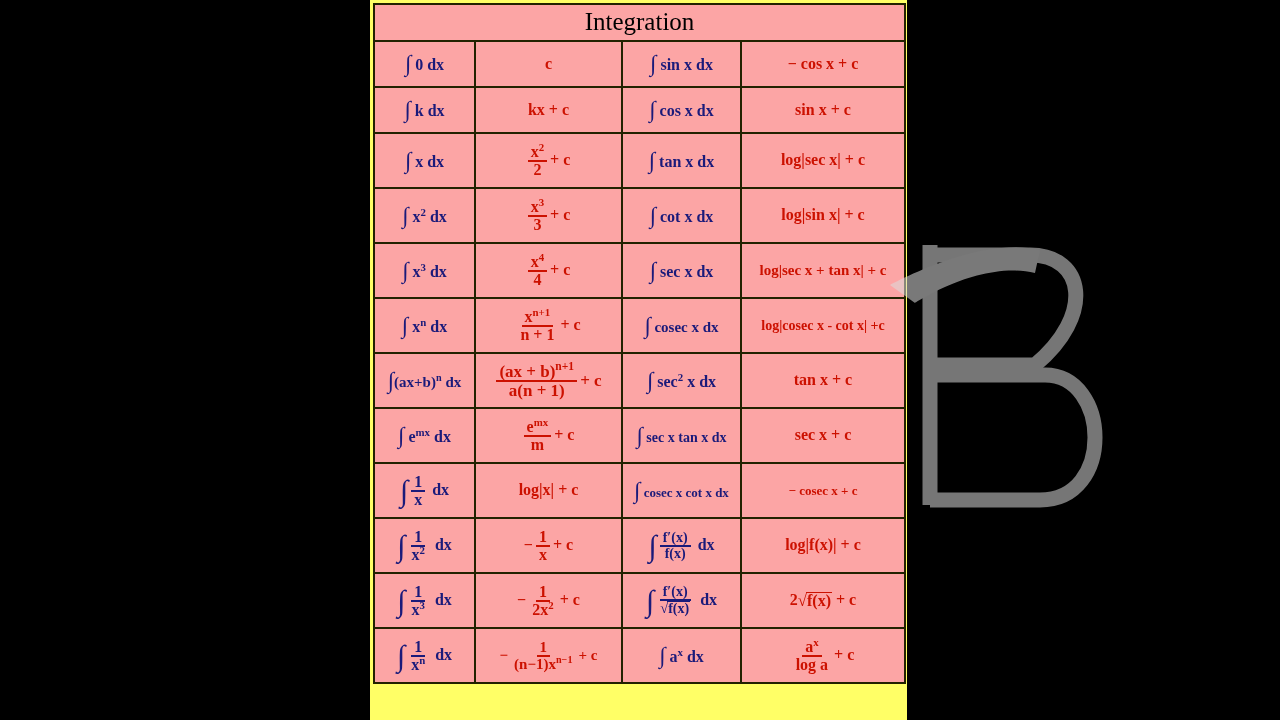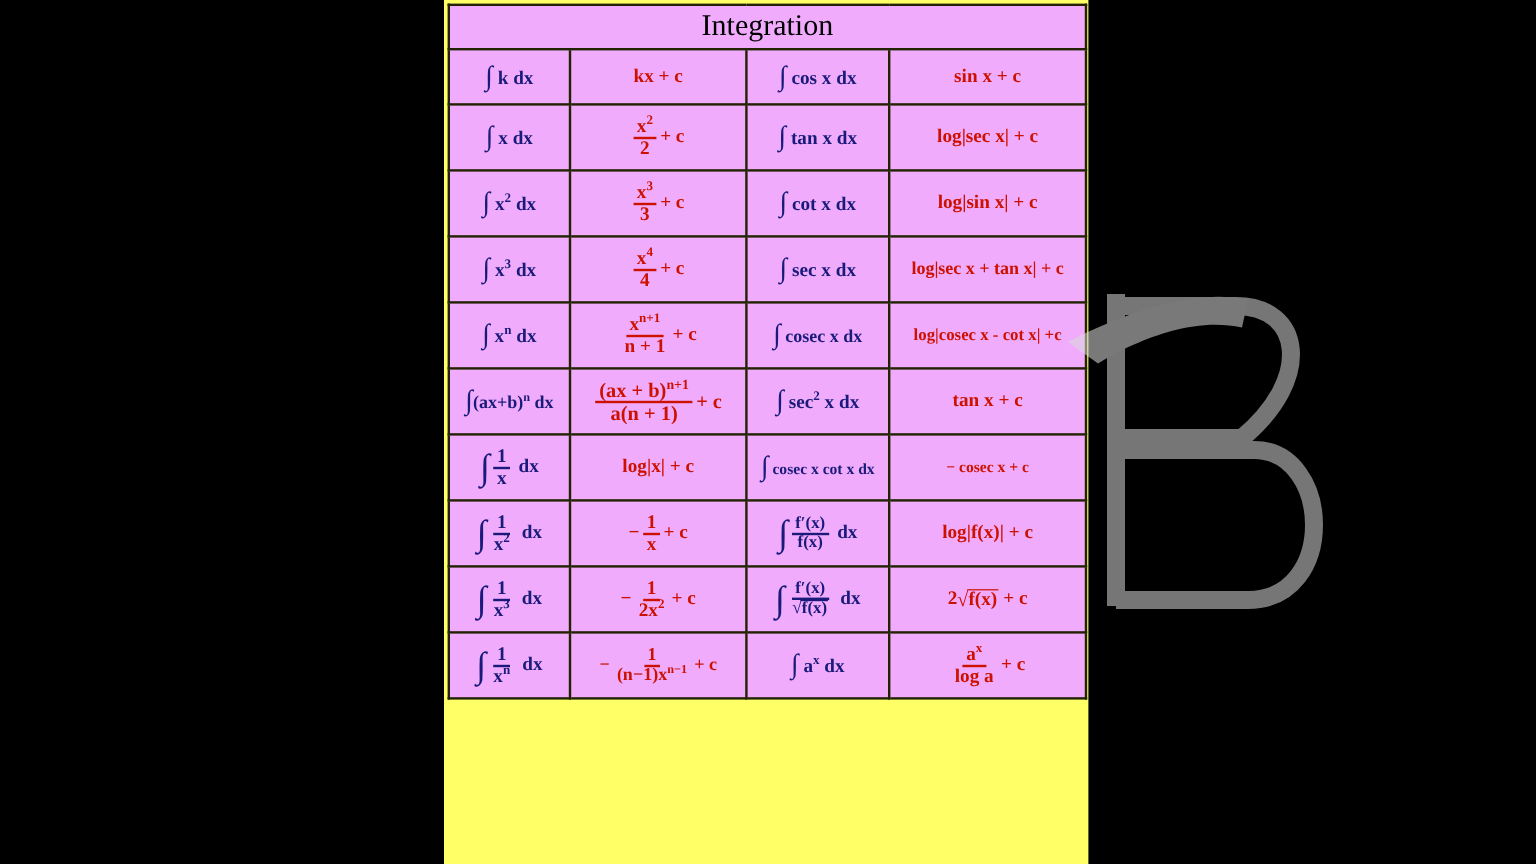--- a/index.html
+++ b/index.html
@@ -38,21 +38,21 @@
   table.int-table {
     position: relative;
     z-index: 2;
     border-collapse: collapse;
     width: 531px;
     table-layout: fixed;
     background: #ffff99;
   }
   table.int-table td, table.int-table th {
     border: 2px solid #222200;
-    background: #f0abfc;
+    background: #fca5a5;
     text-align: center;
     vertical-align: middle;
     padding: 1px 2px;
     line-height: 1.05;
   }
   col.c1 { width: 101px; }
   col.c2 { width: 147px; }
   col.c3 { width: 119px; }
   col.c4 { width: 164px; }
 
@@ -146,20 +146,34 @@
           <col class="c3">
           <col class="c4">
       </colgroup>
       <thead>
         <tr>
           <th class="title-cell" colspan="4">Integration</th>
         </tr>
       </thead>
       <tbody>
 
+        <tr>
+          <td class="norm">
+            <span class="lhs"><span class="intsign">∫</span> <b>0 dx</b></span>
+          </td>
+          <td class="norm">
+            <span class="rhs">c</span>
+          </td>
+          <td class="norm">
+            <span class="lhs"><span class="intsign">∫</span> sin x dx</span>
+          </td>
+          <td class="norm">
+            <span class="rhs">− cos x + c</span>
+          </td>
+        </tr>
 
         <tr>
           <td class="norm">
             <span class="lhs"><span class="intsign">∫</span> k dx</span>
           </td>
           <td class="norm">
             <span class="rhs">kx + c</span>
           </td>
           <td class="norm">
             <span class="lhs"><span class="intsign">∫</span> cos x dx</span>
@@ -253,20 +267,37 @@
           </td>
           <td class="tall">
             <span class="lhs"><span class="intsign">∫</span> sec<sup>2</sup> x dx</span>
           </td>
           <td class="tall">
             <span class="rhs">tan x + c</span>
           </td>
         </tr>
 
 
+        <tr>
+          <td class="tall">
+            <span class="lhs"><span class="intsign">∫</span> e<sup>mx</sup> dx</span>
+          </td>
+          <td class="tall">
+            <span class="rhs cell-inner"><span class="frac">
+                  <span class="num">e<sup>mx</sup></span>
+                  <span class="den">m</span>
+                </span> + c</span>
+          </td>
+          <td class="tall">
+            <span class="lhs" style="font-size:14px"><span class="intsign">∫</span> sec x tan x dx</span>
+          </td>
+          <td class="tall">
+            <span class="rhs">sec x + c</span>
+          </td>
+        </tr>
 
         <tr>
           <td class="tall">
             <span class="lhs cell-inner"><span class="intsign big">∫</span><span class="frac">
                   <span class="num">1</span>
                   <span class="den">x</span>
                 </span>&nbsp;dx</span>
           </td>
           <td class="tall">
             <span class="rhs">log|x| + c</span>

